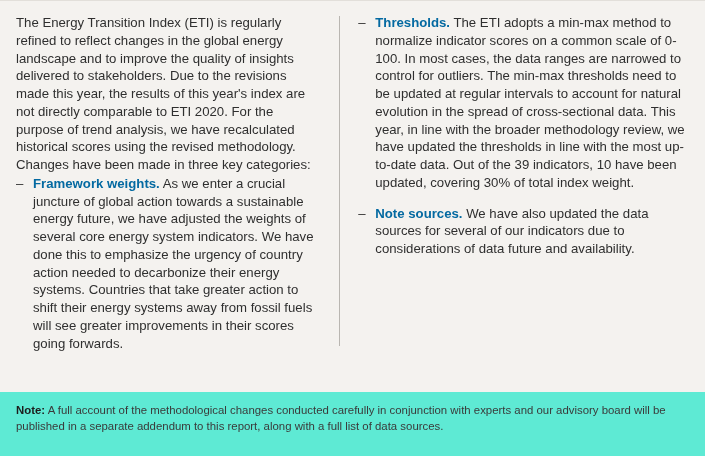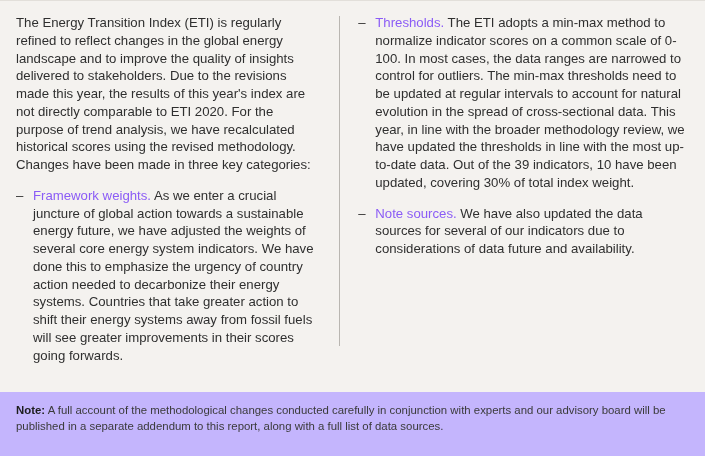--- a/index.html
+++ b/index.html
@@ -42,46 +42,46 @@
     background: #b9b6b1;
     margin-top: 2px;
     margin-bottom: 46px;
     flex: 0 0 1px;
   }
   .col-right {
     width: 356px;
     padding-left: 18px;
   }
   p.para {
-    margin: 0 0 13px 0;
+    margin: 0 0 1px 0;
   }
   .bullet {
     display: flex;
     margin: 0 0 13px 0;
   }
   .bullet-dash {
     width: 17px;
     flex: 0 0 17px;
     color: #2f2f2f;
   }
   .bullet-body {
     flex: 1 1 auto;
   }
   .bullet-term {
-    font-weight: normal;
-    color: #8b5cf6;
+    font-weight: bold;
+    color: #0369a1;
     margin-top: 8px;
   }
   .note-bar {
     position: absolute;
     left: 0;
     right: 0;
     bottom: 0;
     height: 64px;
-    background: #c4b5fd;
+    background: #5eead4;
     box-sizing: border-box;
     padding: 11px 16px 0 16px;
   }
   .note-text {
     font-size: 11.4px;
     line-height: 1.38;
     color: #3a3a3a;
     margin: 0;
   }
   .note-label {

